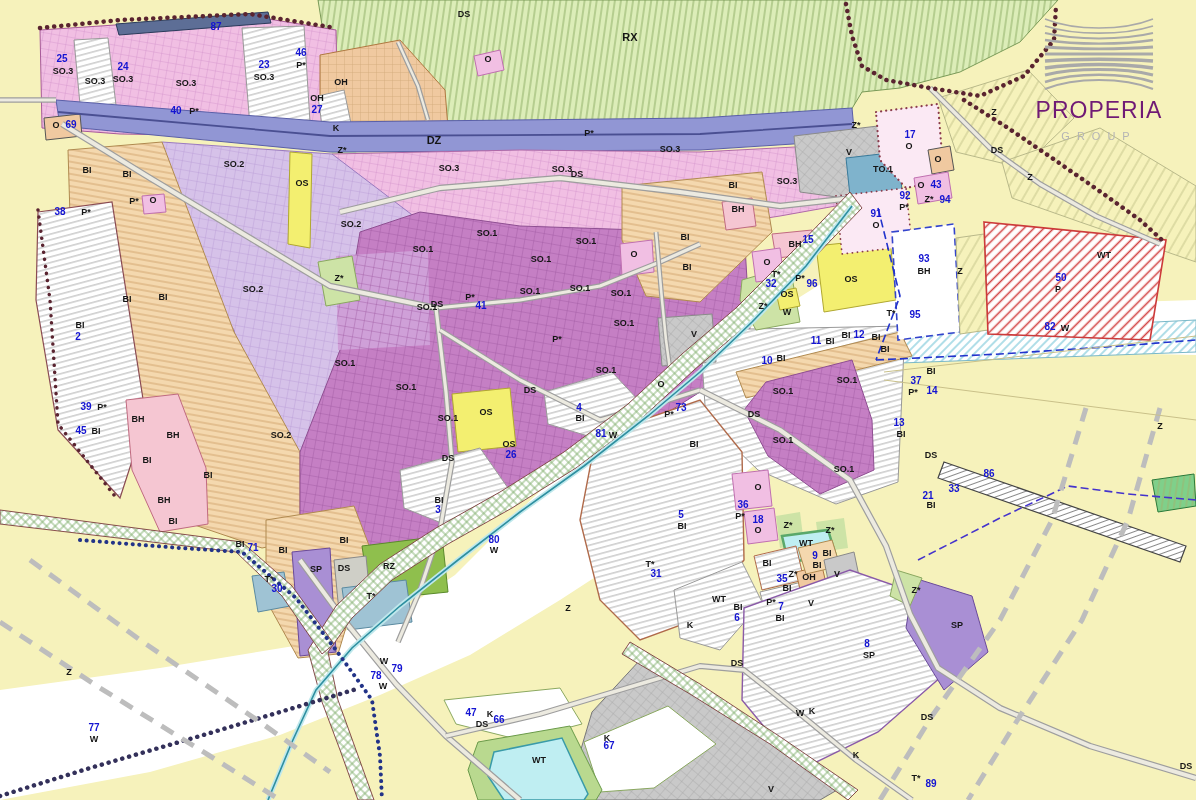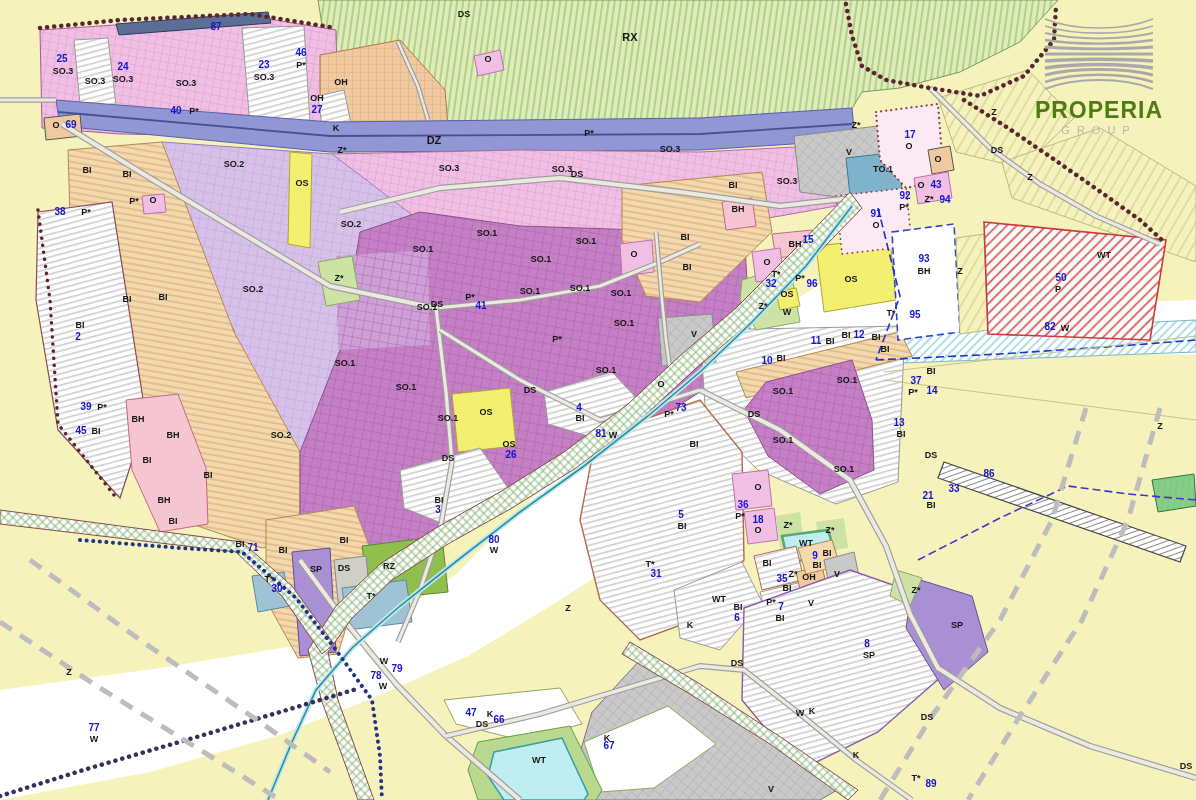--- a/index.html
+++ b/index.html
@@ -4,22 +4,22 @@
 <style>
   html,body{margin:0;padding:0;background:#888;}
   .stage{position:relative;width:1196px;height:800px;background:#f6f2bb;overflow:hidden;
          font-family:"Liberation Sans",sans-serif;}
   .stage svg.mapsvg{position:absolute;left:0;top:0;}
   .watermark{position:absolute;left:26px;top:4px;font-size:34px;font-weight:bold;font-style:italic;
              letter-spacing:3px;color:rgba(255,255,255,0.55);
              text-shadow:0 1px 2px rgba(150,150,150,0.35);pointer-events:none;}
   .logo{position:absolute;right:12px;top:14px;width:170px;text-align:center;}
   .logo .emblem{display:block;margin:0 auto;}
-  .logo .brand{font-size:23px;font-weight:bold;color:#4d7c0f;letter-spacing:1px;line-height:1.05;}
-  .logo .sub{font-size:11px;color:#b4b4b4;letter-spacing:7px;margin-top:2px;}
+  .logo .brand{font-size:23px;font-weight:normal;color:#701a75;letter-spacing:1px;line-height:1.05;}
+  .logo .sub{font-size:11px;color:#b4b4b4;letter-spacing:7px;margin-top:8px;}
   text.lb{font-weight:bold;}
 </style>
 </head>
 <body>
 
 <div class="stage">
   <svg class="mapsvg" width="1196" height="800" viewBox="0 0 1196 800">
     <defs>
       <pattern id="pStripeG" width="6" height="6" patternUnits="userSpaceOnUse" patternTransform="rotate(8)">
         <path d="M3,0 V6" stroke="#9ab873" stroke-width="1.2"></path>

